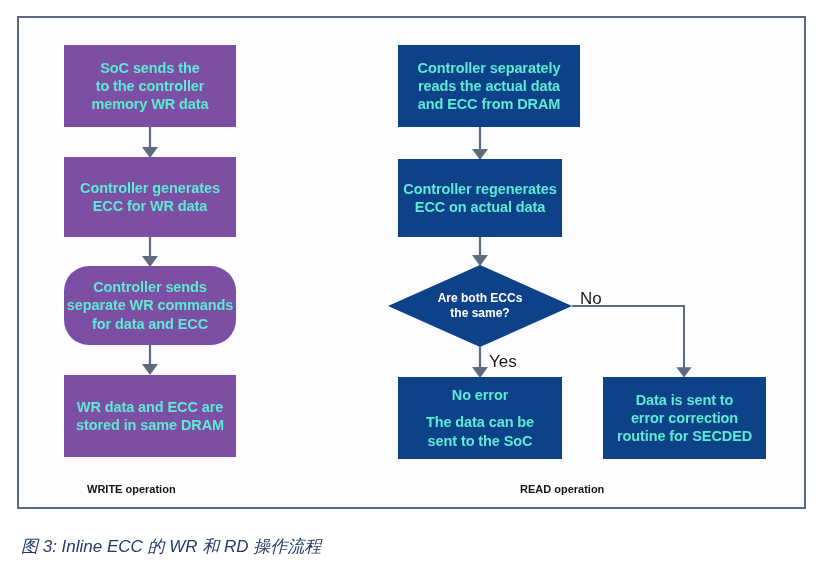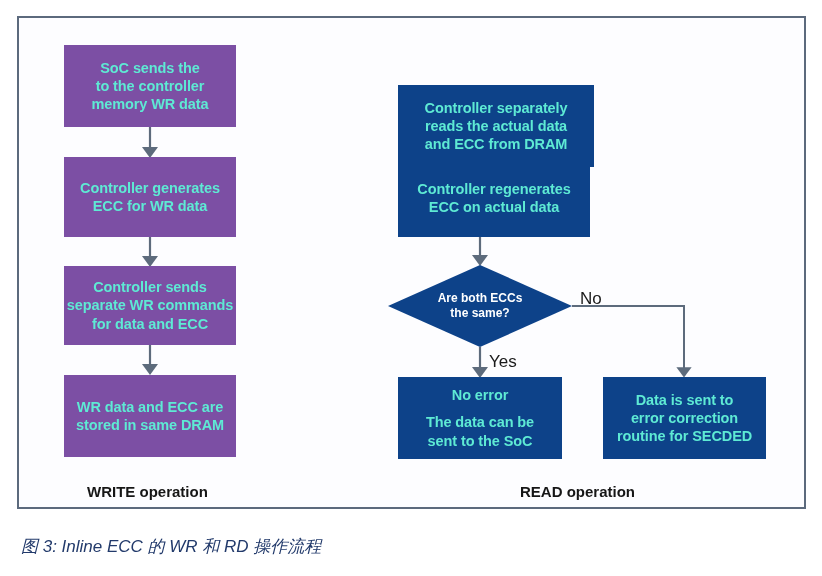--- a/index.html
+++ b/index.html
@@ -90,21 +90,21 @@
   .edge-label {
     position: absolute;
     font-size: 17px;
     color: #1a1a1a;
     font-weight: normal;
     white-space: nowrap;
   }
   
   .section-label {
     position: absolute;
-    font-size: 15px;
+    font-size: 11px;
     font-weight: bold;
     color: #161616;
     white-space: nowrap;
   }
   
   .figure-caption {
     position: absolute;
     left: 21px;
     top: 535px;
     font-size: 17px;
@@ -142,40 +142,40 @@
     <span class="line">SoC sends the</span>
     <span class="line">to the controller</span>
     <span class="line">memory WR data</span>
   </div>
 
   <div class="node purple" style="left:64px; top:157px; width:172px; height:80px;">
     <span class="line">Controller generates</span>
     <span class="line">ECC for WR data</span>
   </div>
 
-  <div class="node purple" style="left:64px; top:266px; width:172px; height:79px;">
+  <div class="node purple" style="left:64px; top:266px; width:172px; height:79px;border-radius:25px;">
     <span class="line">Controller sends</span>
     <span class="line">separate WR commands</span>
     <span class="line">for data and ECC</span>
   </div>
 
   <div class="node purple" style="left:64px; top:375px; width:172px; height:82px;">
     <span class="line">WR data and ECC are</span>
     <span class="line">stored in same DRAM</span>
   </div>
 
   <div class="section-label" style="left:87px; top:483px;">WRITE operation</div>
 
-  <div class="node blue" style="left:398px; top:45px; width:196px; height:82px;margin-top:40px;">
+  <div class="node blue" style="left:398px; top:45px; width:182px; height:82px;">
     <span class="line">Controller separately</span>
     <span class="line">reads the actual data</span>
     <span class="line">and ECC from DRAM</span>
   </div>
 
-  <div class="node blue" style="left:398px; top:159px; width:192px; height:78px;">
+  <div class="node blue" style="left:398px; top:159px; width:164px; height:78px;">
     <span class="line">Controller regenerates</span>
     <span class="line">ECC on actual data</span>
   </div>
 
   <div class="diamond-wrap" style="left:388px; top:265px; width:184px; height:82px;">
     <svg class="diamond-shape" viewBox="0 0 184 82" preserveAspectRatio="none" xmlns="http://www.w3.org/2000/svg">
       <polygon points="92,0 184,41 92,82 0,41" fill="#0d4289"></polygon>
     </svg>
     <div class="diamond-label">
       <span class="line">Are both ECCs</span>

